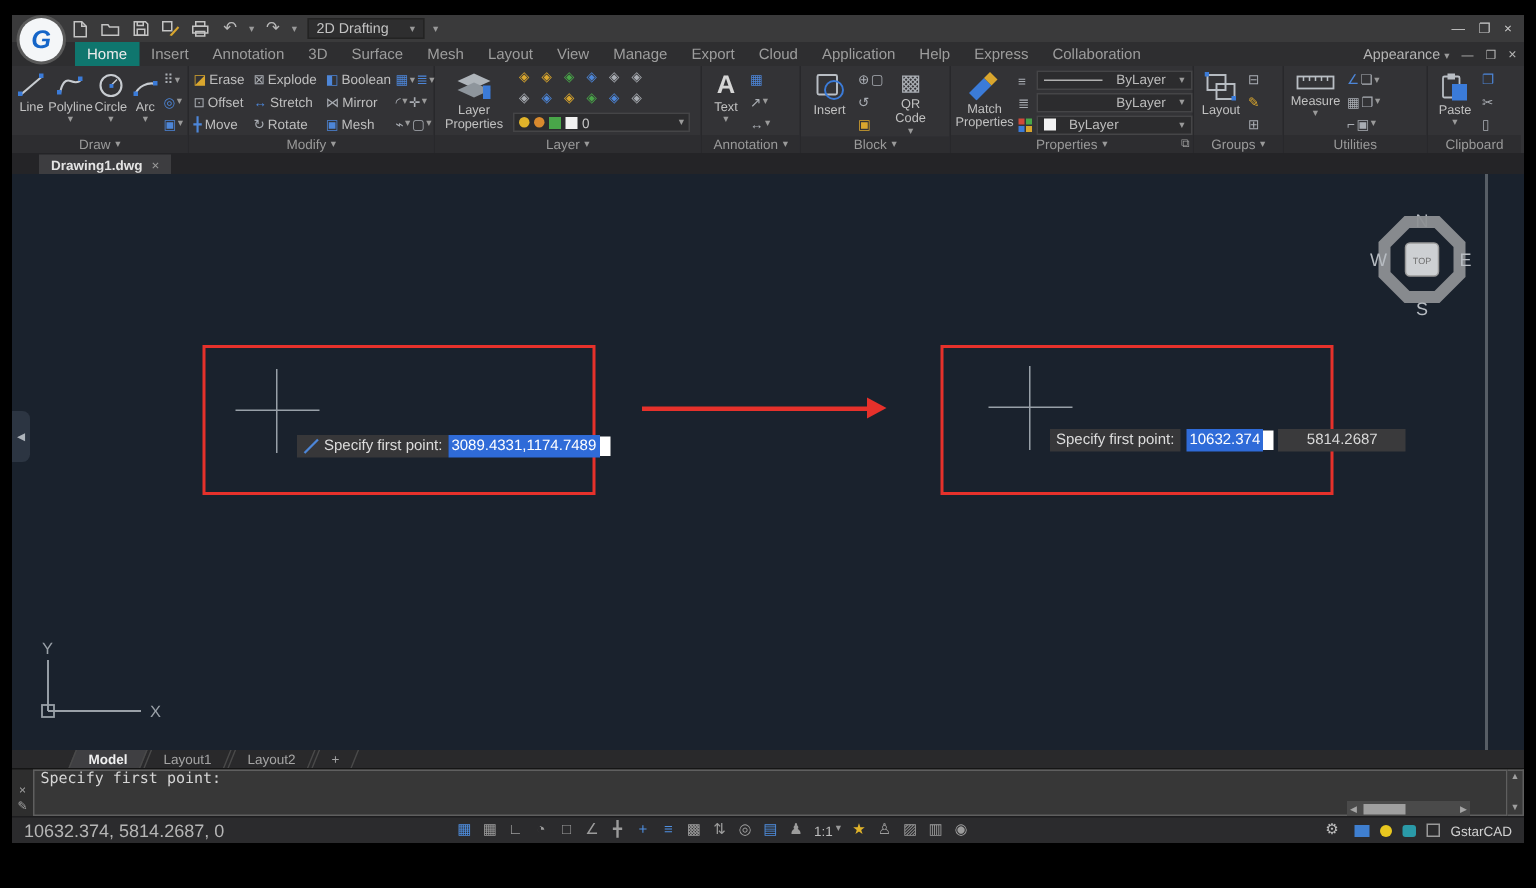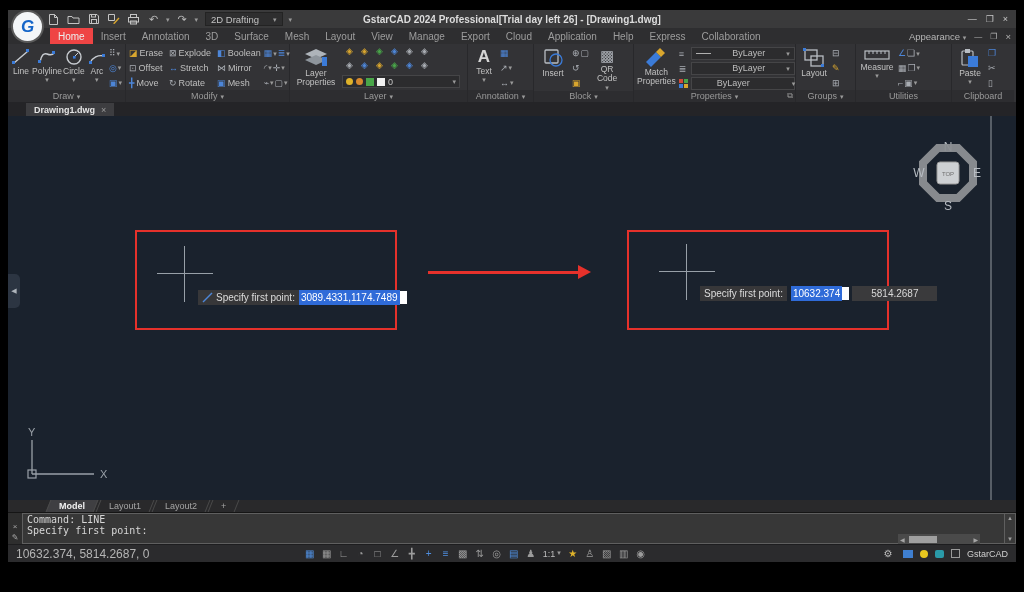--- a/index.html
+++ b/index.html
@@ -24,21 +24,21 @@
             color:#c2c2c2; font-size:9.5px; height:14px; padding:0 5px; margin-left:7px; }
   .title-text { position:absolute; left:0; right:0; text-align:center; color:#dcdcdc;
                 font-size:10px; font-weight:bold; pointer-events:none; }
   .win-controls { margin-left:auto; display:flex; gap:9px; padding-right:8px; z-index:5; }
   .win-controls span { color:#c9c9c9; font-size:9px; cursor:pointer; }
 
   
   .tabrow { height:16px; background:#2e2e30; display:flex; align-items:stretch;
             padding-left:42px; position:relative; flex:0 0 auto; }
   .rtab { color:#9d9d9d; font-size:10px; padding:2px 8px 1px; display:flex; align-items:center; cursor:pointer; }
-  .rtab.active { background:#ef4444; color:#ececec; }
+  .rtab.active { background:#0f766e; color:#ececec; }
   .tabrow-right { position:absolute; right:5px; top:0; height:16px; display:flex;
                   align-items:center; gap:8px; color:#b5b5b5; font-size:9.5px; }
 
   
   .ribbon { height:58px; background:#333336; display:flex; flex:0 0 auto; }
   .panel { display:flex; flex-direction:column; border-right:1px solid #28282b; }
   .panel-body { flex:1; display:flex; padding:2px 3px 0; gap:3px; }
   .panel-label { height:12px; display:flex; align-items:center; justify-content:center; gap:3px;
                  color:#9a9a9a; font-size:9px; background:#2d2d30; position:relative; }
   .bigbtn { display:flex; flex-direction:column; align-items:center; justify-content:flex-start;
@@ -53,21 +53,21 @@
   .mcol { display:flex; flex-direction:column; justify-content:space-around; }
   .mbtn { display:flex; align-items:center; gap:2px; color:#bfbfbf; font-size:9px; cursor:pointer; }
   .mgrid { display:grid; grid-template-columns:auto auto auto; column-gap:6px; row-gap:1px; align-content:space-around; }
   .lgrid { display:grid; grid-template-columns:repeat(6,15px); grid-template-rows:14px 14px; align-content:start; }
   .lgrid span { text-align:center; }
   .layer-dd { grid-column:1 / -1; display:flex; align-items:center; gap:3px; background:#2c2c2e;
               border:1px solid #454547; height:13px; margin-top:1px; padding:0 3px; color:#c8c8c8;
               font-size:9px; width:118px; cursor:pointer; }
   .dot { width:7px; height:7px; border-radius:50%; display:inline-block; }
   .sq { width:8px; height:8px; display:inline-block; }
-  .prop-dd { display:flex; align-items:center; gap:21px; background:#2c2c2e; border:1px solid #454547;
+  .prop-dd { display:flex; align-items:center; gap:9px; background:#2c2c2e; border:1px solid #454547;
              height:13px; padding:0 4px; color:#bdbdbd; font-size:9px; width:104px; cursor:pointer; }
   .prop-dd .fill { flex:1; }
   .dash { flex:1; height:1px; background:#b0b0b0; }
   .launcher { position:absolute; right:2px; top:1px; color:#9a9a9a; font-size:8px; cursor:pointer; }
   .cgrid { display:grid; grid-template-columns:4px 4px; grid-template-rows:4px 4px; gap:1px; }
   .cgrid i { display:block; }
 
   
   .doctabs { height:14px; background:#242427; display:flex; align-items:flex-end; padding-left:18px; flex:0 0 auto; }
   .doctab { background:#3d3d40; color:#e3e3e3; font-size:9px; font-weight:bold; height:13px;
@@ -183,21 +183,20 @@
       <span class="qbtn">
         <span class="glyph">↷</span>
       </span>
       <span class="chev">▾</span>
     </div>
     <div class="ws-box">
       <span>2D Drafting</span>
       <span class="chev">▾</span>
     </div>
     <span class="chev" style="margin-left:6px">▾</span>
-    <div class="title-text">GstarCAD 2024 Professional[Trial day left 26] - [Drawing1.dwg]</div>
     <div class="win-controls">
       <span>—</span>
       <span>❐</span>
       <span>×</span>
     </div>
   </div>
 
   <div class="tabrow">
     <div class="rtab active">
         <span>Home</span>
@@ -691,21 +690,20 @@
         <span>+</span>
       </div>
   </div>
 
   <div class="cmd">
     <div class="cmd-gutter">
       <span>×</span>
       <span>✎</span>
     </div>
     <div class="cmd-text">
-      <div class="cmd-line">Command: LINE</div>
       <div class="cmd-line">Specify first point:</div>
     </div>
     <div class="cmd-vscroll">
       <span>▲</span>
       <span>▼</span>
     </div>
     <div class="cmd-hscroll">
       <span>◀</span>
       <span class="thumb"></span>
       <span class="trk"></span>

